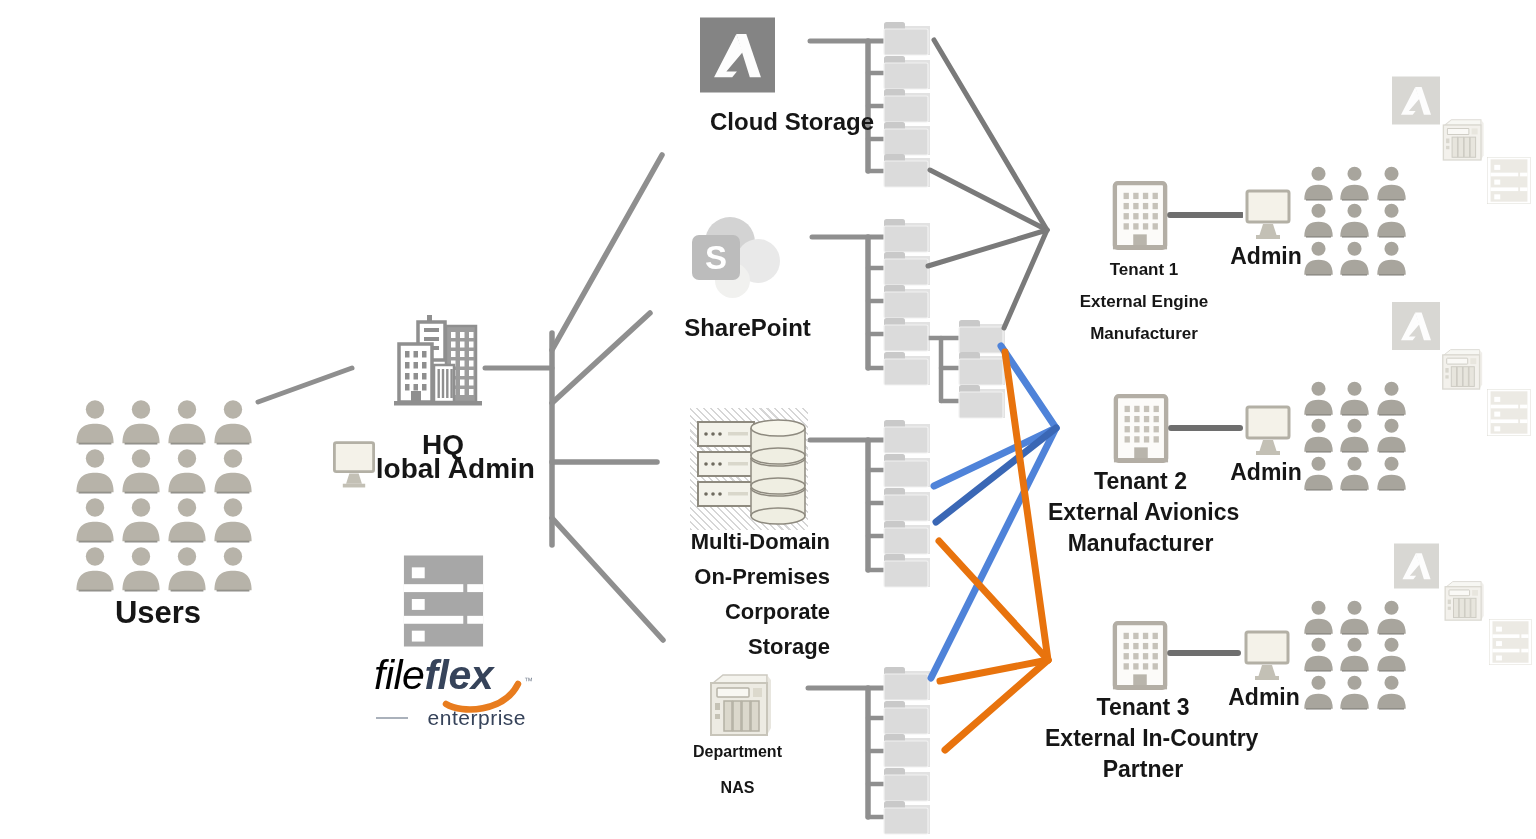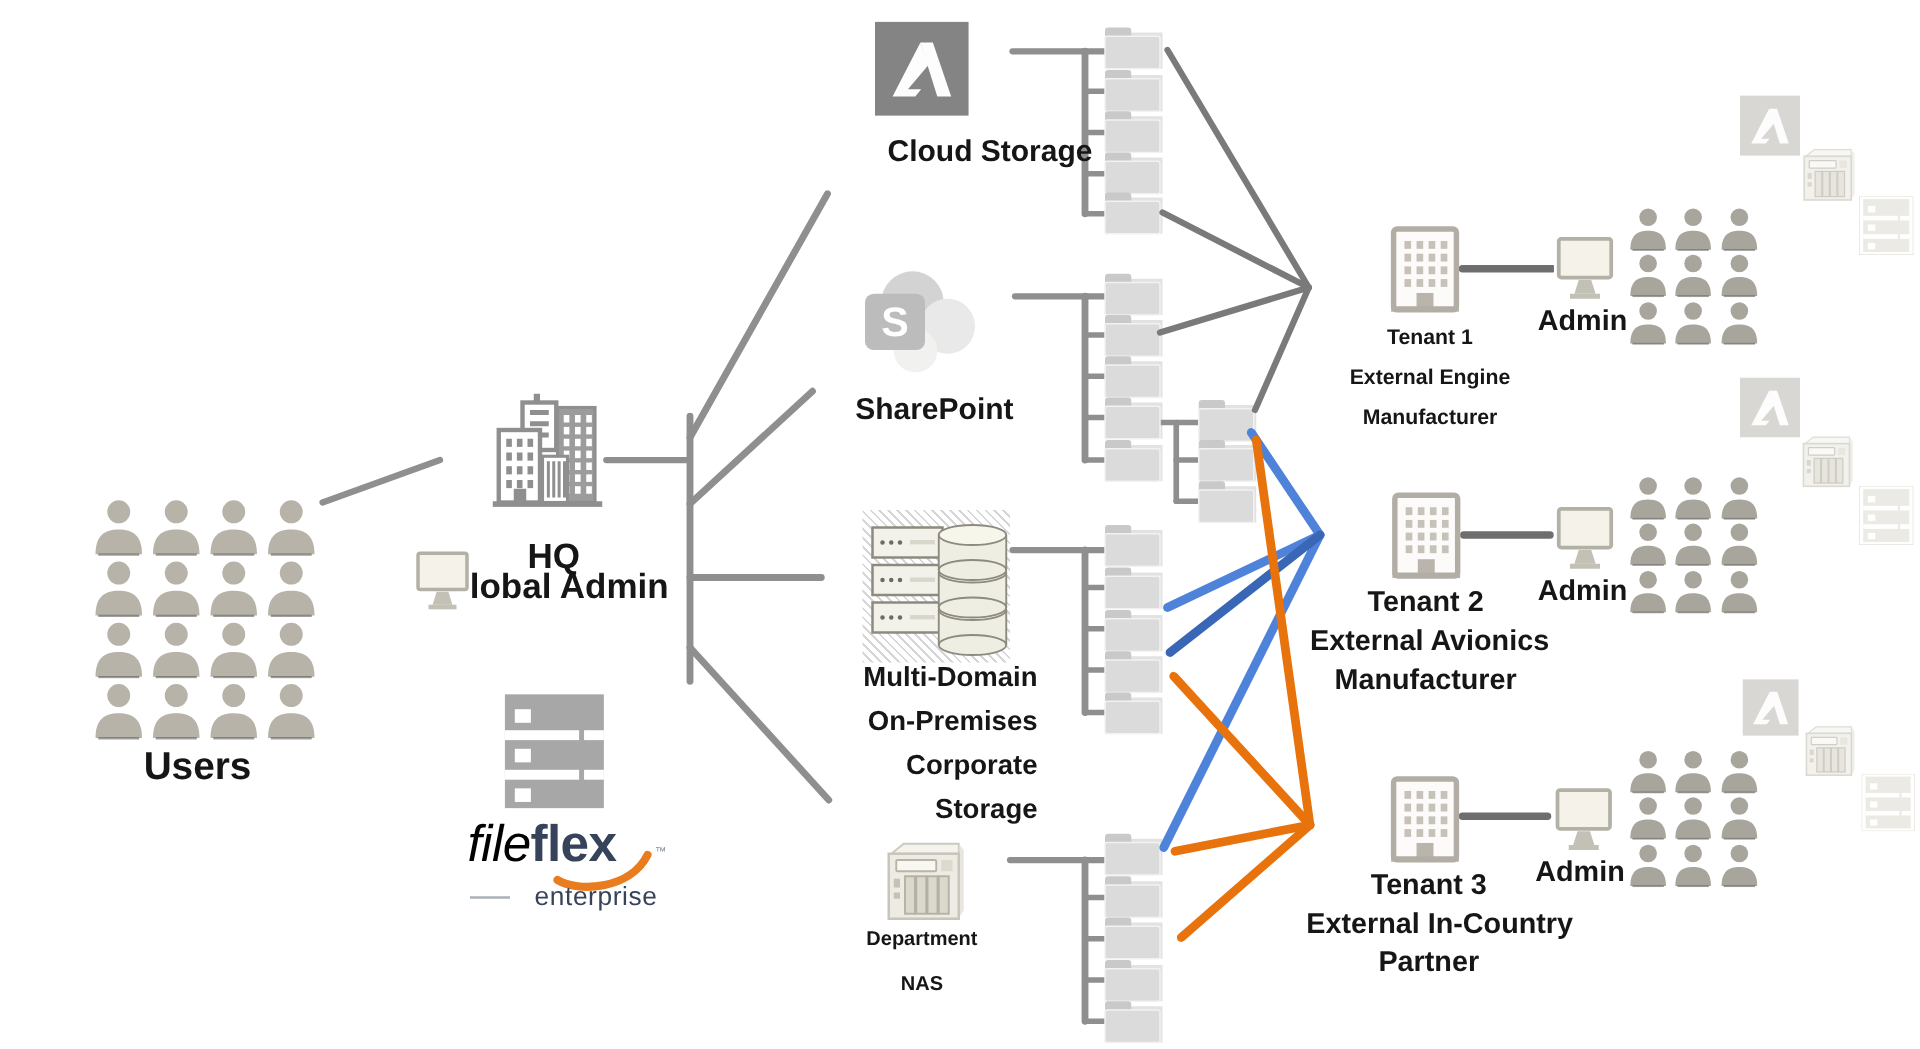--- a/index.html
+++ b/index.html
@@ -15,21 +15,21 @@
   .sp-square{position:absolute;left:2px;top:20px;width:48px;height:45px;background:#bcbcbc;
              border-radius:7px;color:#fff;font-size:33px;font-weight:700;display:flex;
              align-items:center;justify-content:center;}
   
   .md-icon{background:repeating-linear-gradient(45deg,#d6d6d6 0 1.5px,rgba(0,0,0,0) 1.5px 5px);}
   
   .ff-box{background:#fff;}
   .ff-swoosh{position:absolute;left:0;top:0;width:176px;height:86px;}
   .ff-row1{position:absolute;left:14px;top:2px;font-size:41px;letter-spacing:-0.5px;z-index:1;}
   .ff-light{font-weight:400;}
-  .ff-bold{font-weight:700;}
+  .ff-bold{font-weight:700;font-style:italic;}
   .ff-tm{position:absolute;right:3px;top:26px;font-size:9px;color:#7c8695;z-index:1;}
   .ff-row2{position:absolute;left:16px;top:56px;width:150px;display:flex;align-items:center;z-index:1;}
   .ff-line{display:inline-block;width:56px;height:2px;background:#aab1bb;margin-right:8px;}
   .ff-ent{font-size:21px;font-weight:400;letter-spacing:0.5px;}
 </style>
 </head>
 <body>
 
 <div class="stage">
 

